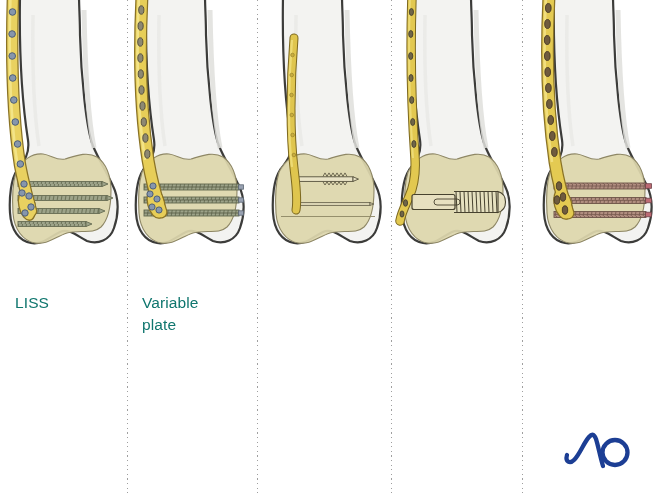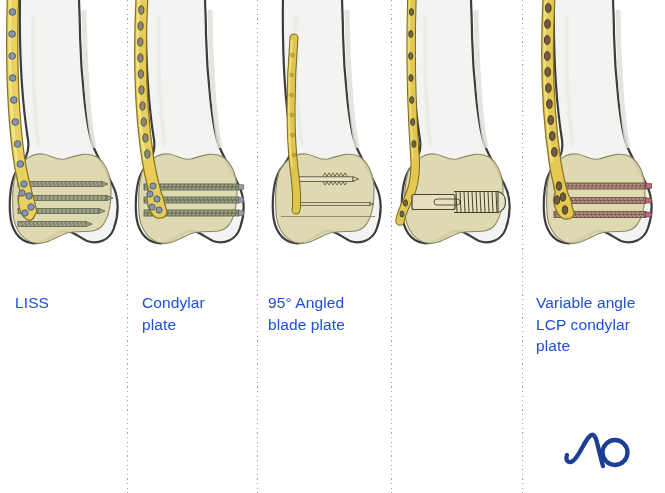--- a/index.html
+++ b/index.html
@@ -7,21 +7,21 @@
     position:relative; width:665px; height:493px; background:#ffffff;
     overflow:hidden; font-family:"Liberation Sans", sans-serif;
   }
   .divider {
     position:absolute; top:0; width:1px; height:493px;
     background-image:repeating-linear-gradient(to bottom,#9f9f9f 0,#9f9f9f 1.2px,transparent 1.2px,transparent 4.6px);
   }
   .panel-illus { position:absolute; top:0; }
   .panel-label {
     position:absolute; top:292px; font-size:15.5px; line-height:21.5px;
-    color:#1d4ed8; letter-spacing:0.1px;
+    color:#0f766e; letter-spacing:0.1px;
   }
   .ao-logo { position:absolute; left:560px; top:425px; }
   .defs-holder { position:absolute; width:0; height:0; }
 </style>
 </head>
 <body>
 
 <div class="canvas">
 
   <svg class="defs-holder" aria-hidden="true">
@@ -210,23 +210,21 @@
       <ellipse cx="18.3" cy="136" rx="2.8" ry="4.5"></ellipse>
         <ellipse cx="20.4" cy="152" rx="2.8" ry="4.5"></ellipse>
       <ellipse cx="25" cy="186" rx="2.7" ry="4.2"></ellipse>
         <ellipse cx="29" cy="197" rx="2.7" ry="4.2"></ellipse>
       <ellipse cx="23" cy="200" rx="2.7" ry="4.2"></ellipse>
         <ellipse cx="31" cy="210" rx="2.7" ry="4.2"></ellipse>
     </g>
   </svg>
 
   <div class="panel-label" style="left:15px; width:100px">LISS</div>
-  <div class="panel-label" style="left:142px; width:90px">Condylar plate</div>
-  <div class="panel-label" style="left:268px; width:104px">95° Angled blade plate</div>
-  <div class="panel-label" style="left:536px; width:118px">Variable angle LCP condylar plate</div>
+  <div class="panel-label" style="left:142px; width:90px">Variable plate</div>
 
   <svg class="ao-logo" width="80" height="50" viewBox="0 0 80 50">
     <title>AO</title>
     <g fill="none" stroke="#1c3e94" stroke-width="4.3" stroke-linecap="round" stroke-linejoin="round">
       <path d="M 7,30 C 5,37 10,39 14,35 C 20,29 23,19 29,12 C 32,8.5 34,9 36,14 C 38,20 40,31 43,41"></path>
       <circle cx="55" cy="27.5" r="12.5"></circle>
     </g>
   </svg>
 
 </div>

